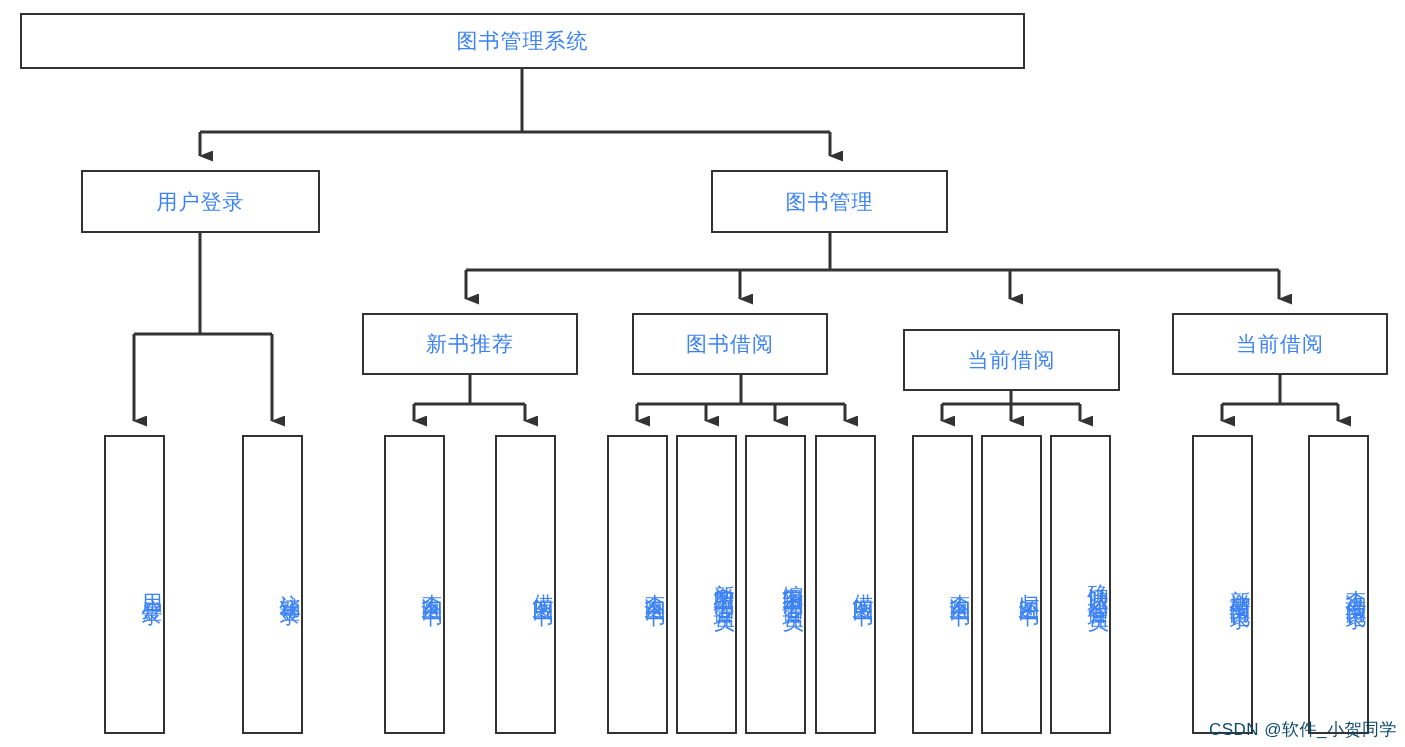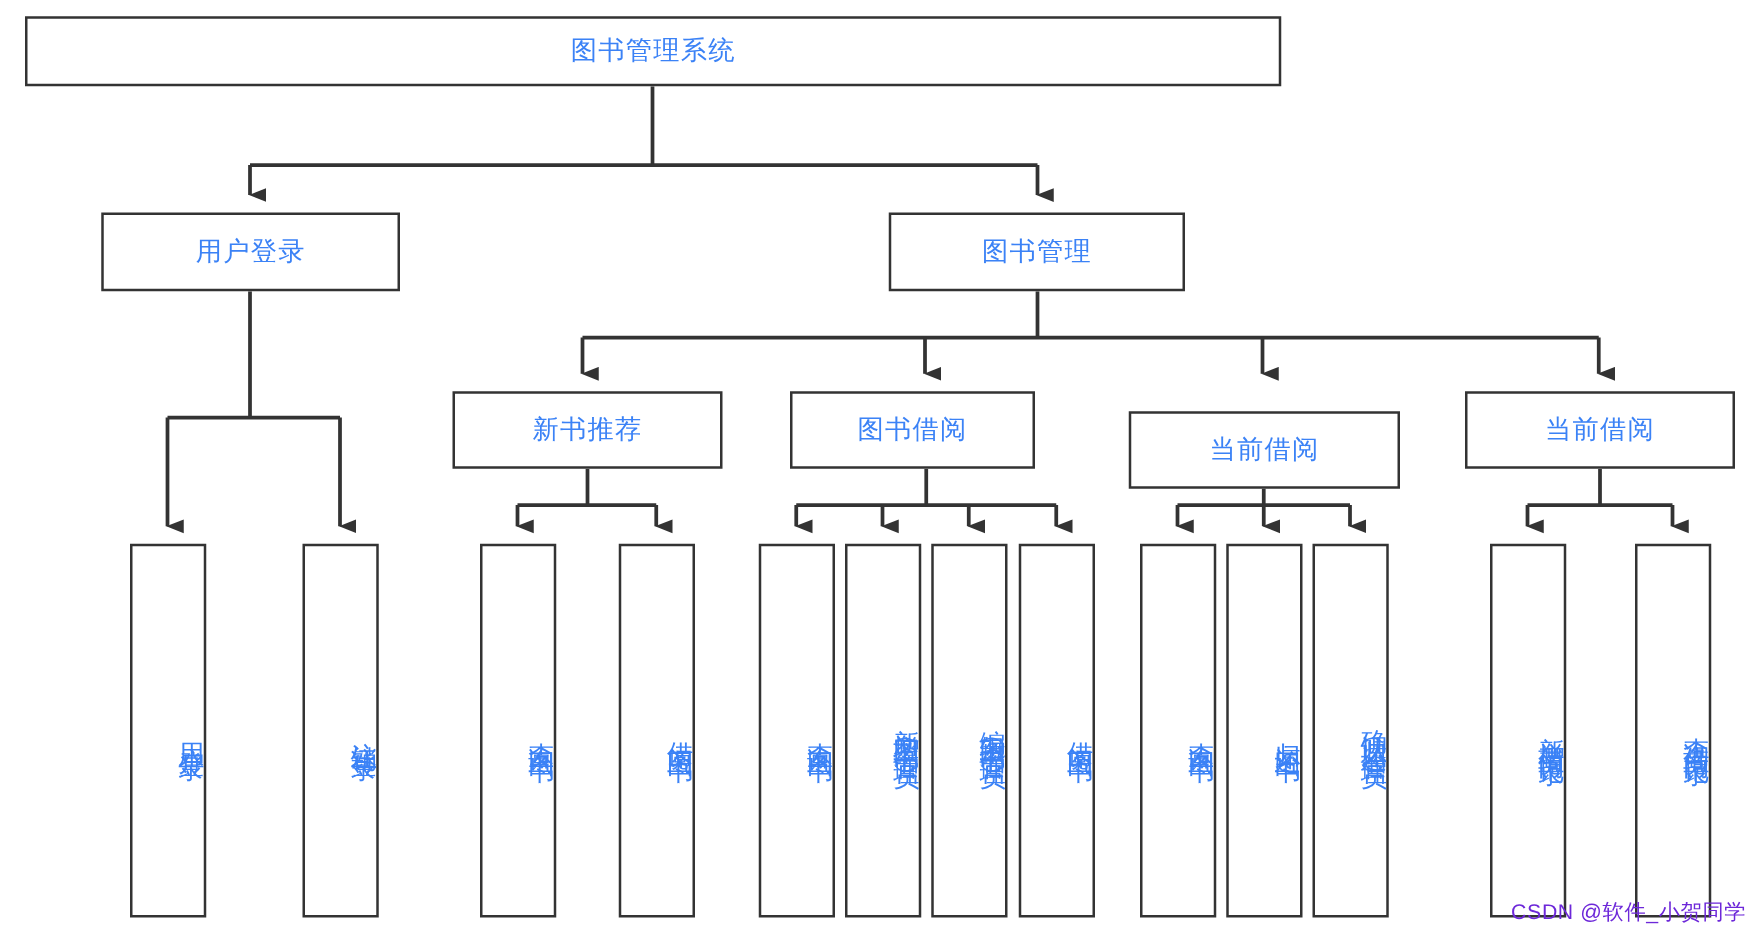--- a/index.html
+++ b/index.html
@@ -59,21 +59,21 @@
   }
   .node .label {
     display: block;
     white-space: pre-wrap;
   }
   #watermark {
     position: absolute;
     right: 8px;
     bottom: 6px;
     font-size: 17px;
-    color: #6d28d9;
+    color: #0c4a6e;
     letter-spacing: 0.5px;
     user-select: none;
     white-space: nowrap;
   }
 </style>
 </head>
 <body>
 
 <div id="canvas">
 

